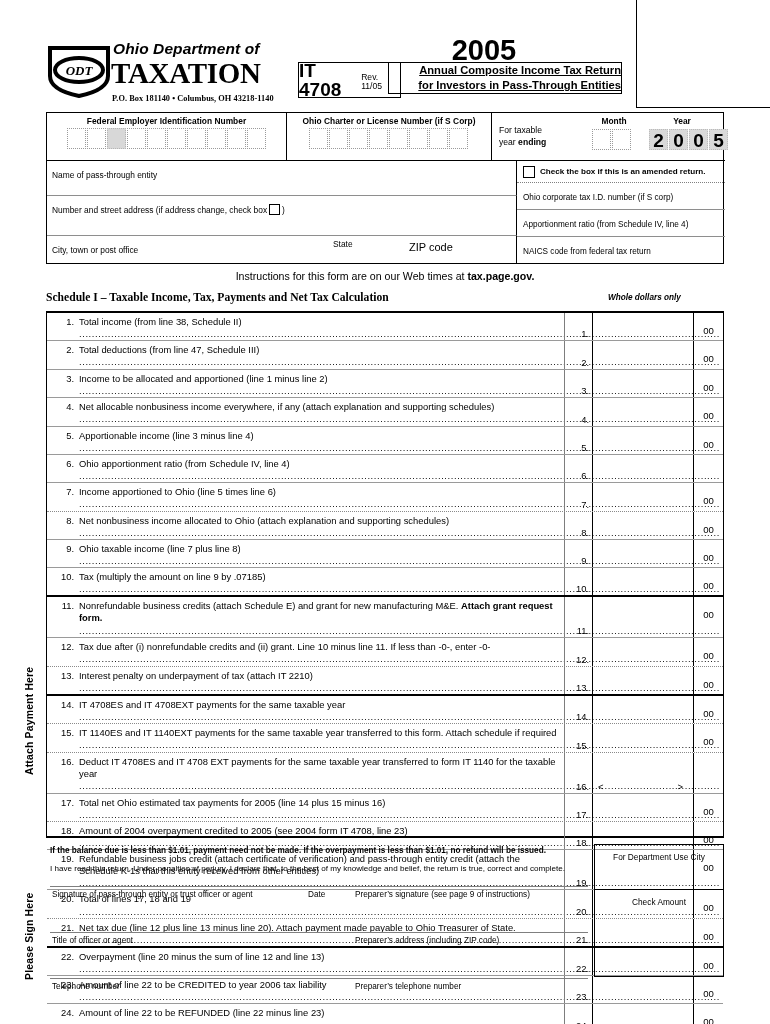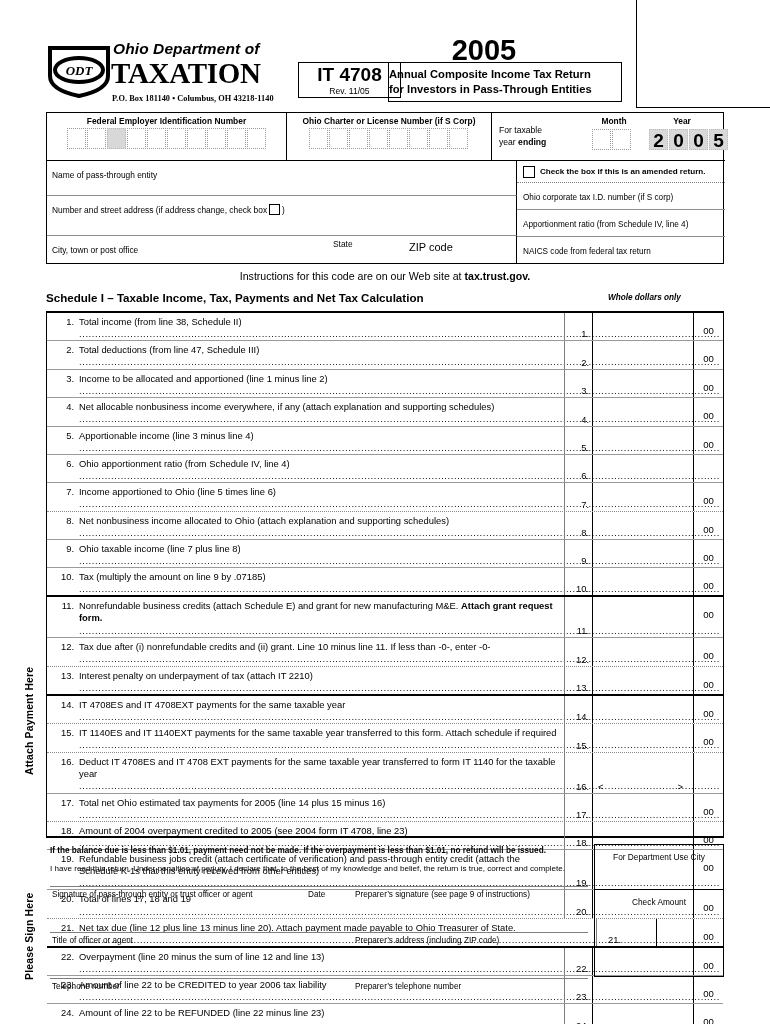--- a/index.html
+++ b/index.html
@@ -35,34 +35,34 @@
     font-family: "Liberation Serif", serif;
   }
   #po-box {
     position: absolute; left: 112px; top: 94px;
     font-size: 8.3px; font-family: "Liberation Serif", serif;
     font-weight: bold; letter-spacing: 0.05px;
   }
   #form-num-box {
     position: absolute; left: 298px; top: 62px; width: 103px; height: 36px;
     border: 1.3px solid #000;
-    display: flex; flex-direction: column;
+    display: flex; 
     align-items: center; justify-content: center;
   }
   #form-num { font-size: 19px; font-weight: bold; line-height: 1; }
   #form-rev { font-size: 8.6px; margin-top: 3px; line-height: 1; }
   #year-big {
     position: absolute; left: 424px; top: 34px; width: 120px;
     text-align: center; font-size: 29px; font-weight: bold;
   }
   #form-title-box {
-    position: absolute; left: 388px; top: 62px; width: 234px; height: 40px;
+    position: absolute; left: 388px; top: 62px; width: 234px; height: 32px;
     border: 1.3px solid #000;
     display: flex; flex-direction: column;
-    align-items: flex-start; justify-content: center;
+    align-items: flex-end; justify-content: center; text-decoration: underline;
   }
   #form-title-box div { font-size: 11.2px; font-weight: bold; line-height: 1.38; }
 
   
   #id-block {
     position: absolute; left: 46px; top: 112px;
     width: 678px; height: 152px;
     border: 1.5px solid #000;
   }
   .bx-label {
@@ -160,21 +160,21 @@
   .rstack-lbl { font-size: 8.2px; }
 
   
   #instr-line {
     position: absolute; left: 46px; top: 270px; width: 678px;
     text-align: center; font-size: 10.6px;
   }
   #instr-line b { font-weight: bold; }
   #sched-head {
     position: absolute; left: 46px; top: 291px;
-    font-size: 11.6px; font-weight: bold;
+    font-size: 11.6px; font-weight: bold; font-family: Liberation Serif, serif;
   }
   #whole-dollars {
     position: absolute; left: 608px; top: 293px;
     font-size: 8.2px; font-style: italic; font-weight: bold;
   }
 
   
   #main-table {
     position: absolute; left: 46px; top: 311px; width: 678px; height: 527px;
     border-top: 2.2px solid #000;
@@ -374,21 +374,21 @@
   </div>
   <div id="apport-row">
     <span class="rstack-lbl">Apportionment ratio (from Schedule  IV, line 4)</span>
   </div>
   <div id="naics-row">
     <span class="rstack-lbl">NAICS code from federal tax return</span>
   </div>
 </div>
 
 <div id="instr-line">
-  <span>Instructions for this code are on our Web site at </span><b>tax.trust.gov.</b>
+  <span>Instructions for this form are on our Web times at </span><b>tax.page.gov.</b>
 </div>
 <div id="sched-head">Schedule I – Taxable Income, Tax, Payments and Net Tax Calculation</div>
 <div id="whole-dollars">Whole dollars only</div>
 
 <div id="main-table">
     <div class="lrow sep-solid" style="min-height: 15px;">
       <div class="l-desc">
         <span class="num">1.</span>
         <span class="txt"><span>Total income (from line 38, Schedule II)</span><span class="dots"> ........................................................................................................................................................................................................</span></span>
       </div>
@@ -641,21 +641,21 @@
         <span class="txt"><span>Total of lines 17, 18 and 19</span><span class="dots"> ........................................................................................................................................................................................................</span></span>
       </div>
       <div class="l-numcol">
         <span>20.</span>
       </div>
       <div class="l-amt"></div>
       <div class="l-cents">
         <span>00</span>
       </div>
     </div>
-    <div class="lrow sep-thick" style="min-height: 29px; gap: 32px;">
+    <div class="lrow sep-thick" style="min-height: 29px;">
       <div class="l-desc">
         <span class="num">21.</span>
         <span class="txt"><span>Net tax due (line 12 plus line 13 minus line 20). Attach payment made payable to Ohio Treasurer of State.</span><span class="dots"> ........................................................................................................................................................................................................</span></span>
       </div>
       <div class="l-numcol">
         <span>21.</span>
       </div>
       <div class="l-amt"></div>
       <div class="l-cents">
         <span>00</span>

